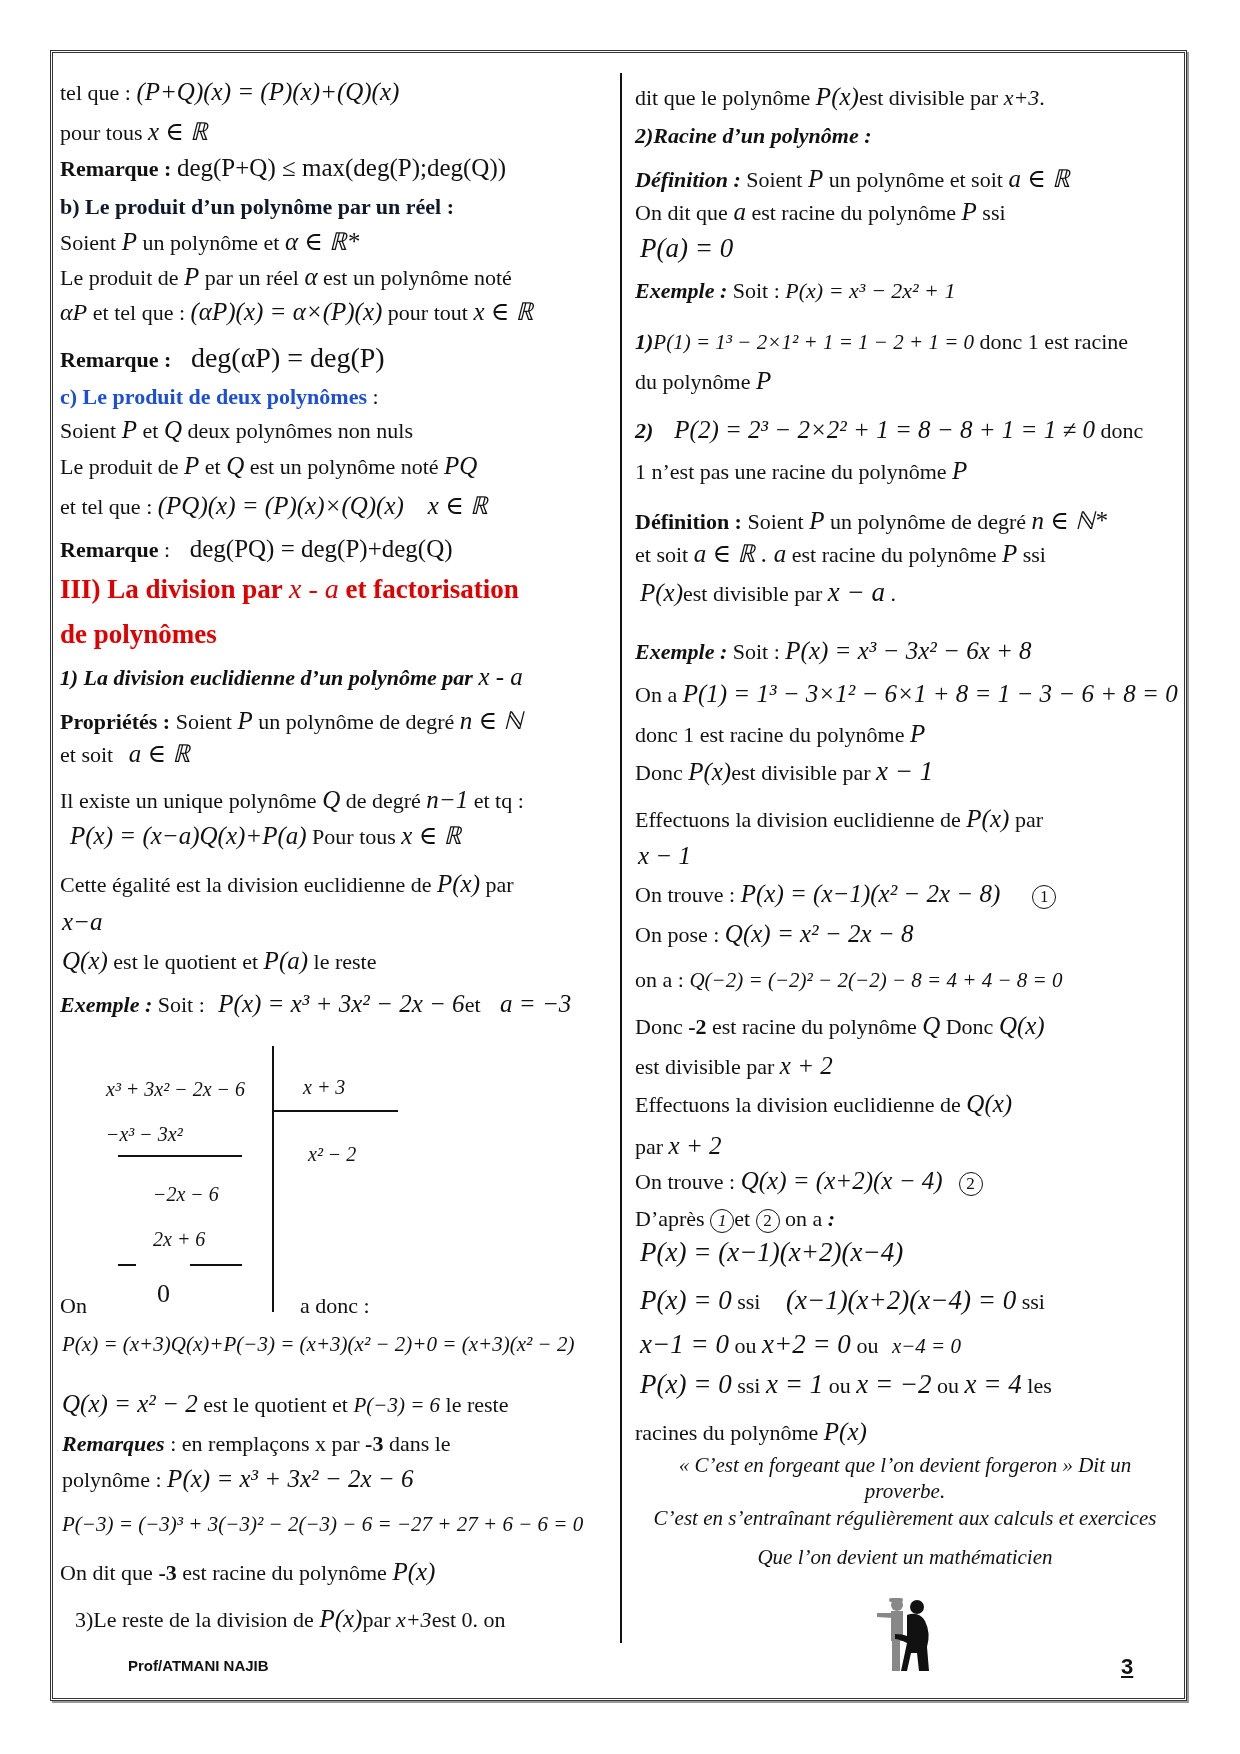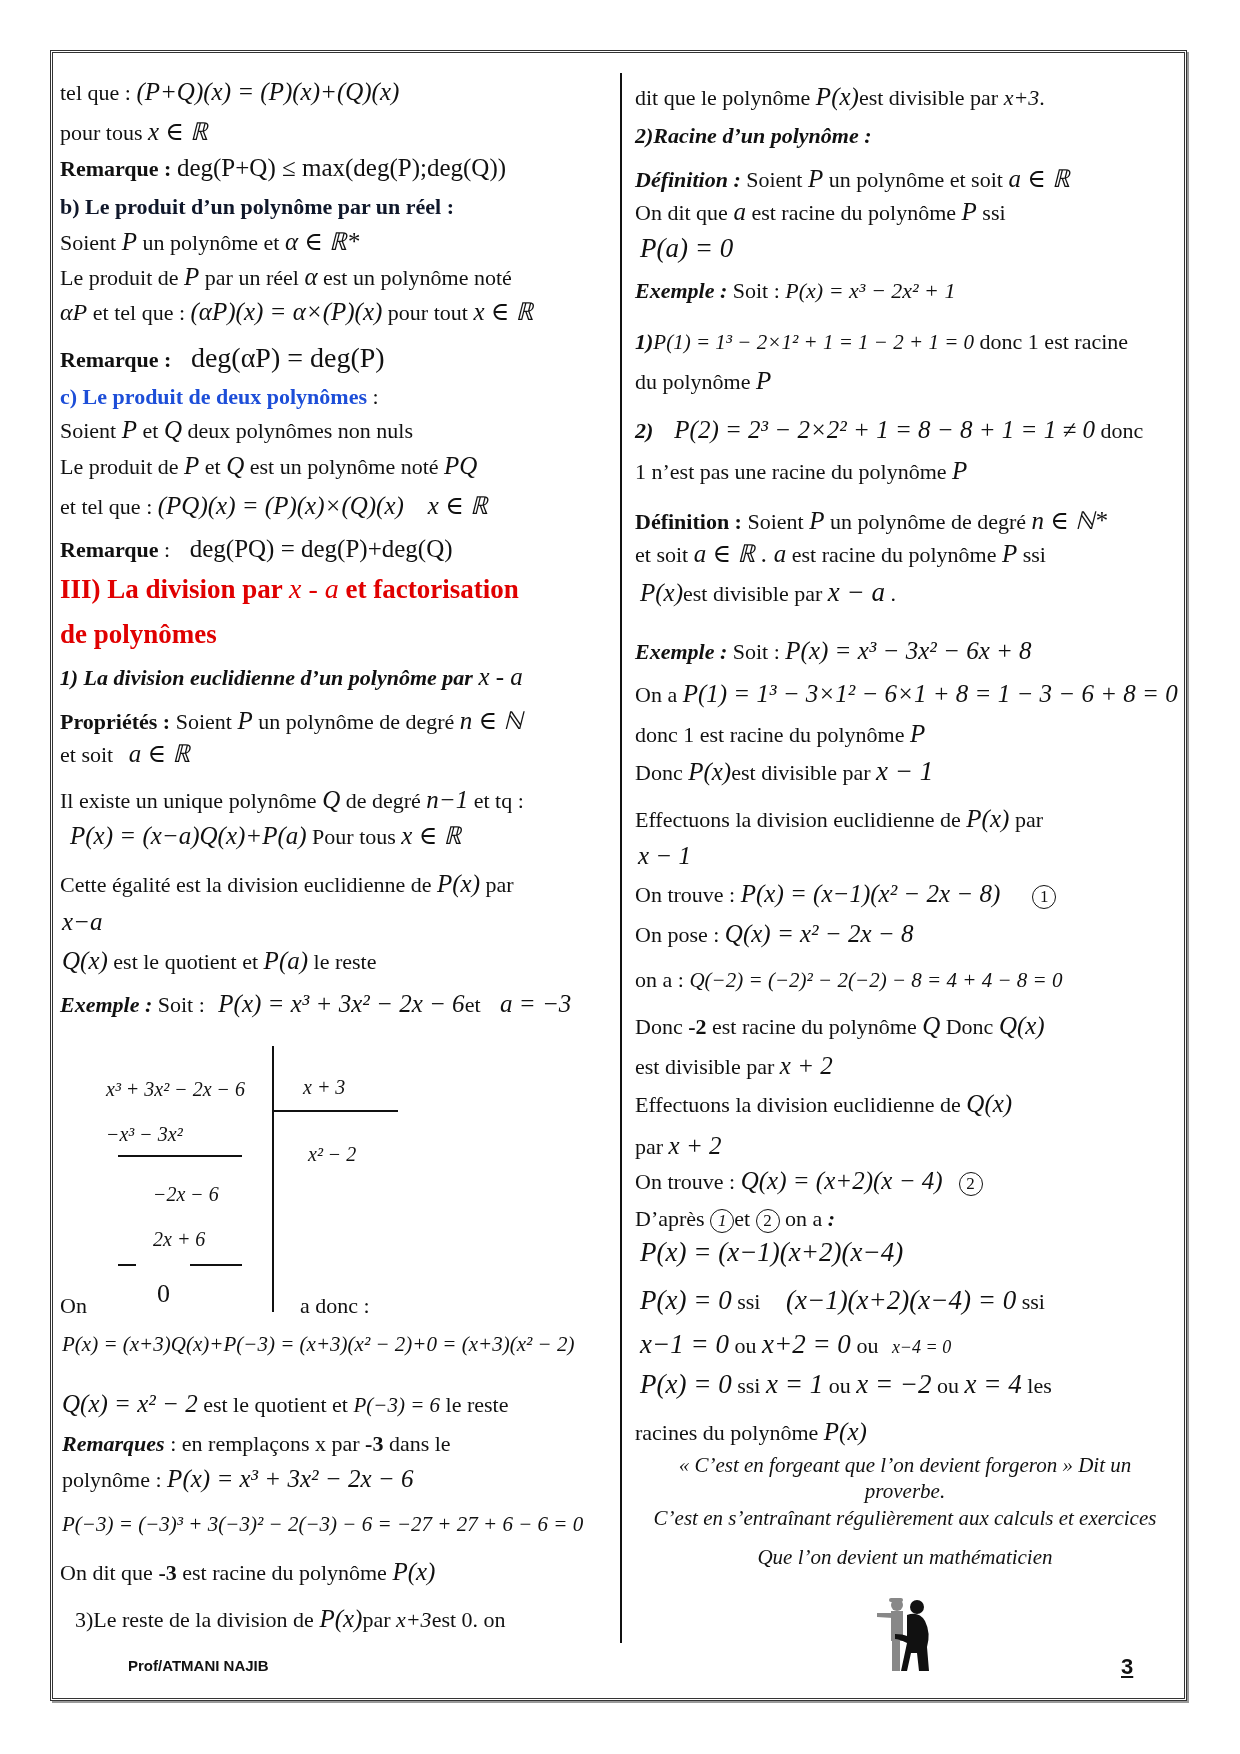--- a/index.html
+++ b/index.html
@@ -100,21 +100,21 @@
 <div class="ln" style="left:635px;top:920px"><span>On pose : </span><span class="m">Q(x) = x² − 2x − 8</span></div>
 <div class="ln" style="left:635px;top:966px"><span>on a : </span><span class="m" style="font-size:21px">Q(−2) = (−2)² − 2(−2) − 8 = 4 + 4 − 8 = 0</span></div>
 <div class="ln" style="left:635px;top:1012px"><span>Donc </span><span class="b">-2</span><span> est racine du polynôme </span><span class="m">Q</span><span>  Donc </span><span class="m">Q(x)</span></div>
 <div class="ln" style="left:635px;top:1052px"><span>est divisible par </span><span class="m">x + 2</span></div>
 <div class="ln" style="left:635px;top:1090px"><span>Effectuons la division euclidienne de </span><span class="m">Q(x)</span></div>
 <div class="ln" style="left:635px;top:1132px"><span>par </span><span class="m">x + 2</span></div>
 <div class="ln" style="left:635px;top:1167px"><span>On trouve : </span><span class="m">Q(x) = (x+2)(x − 4)</span><span class="circ" style="margin-left:16px">2</span></div>
 <div class="ln" style="left:635px;top:1205px"><span>D’après </span><span class="circ" style="font-style:italic">1</span><span>et </span><span class="circ">2</span><span> on a </span><span class="bi">:</span></div>
 <div class="ln" style="left:640px;top:1238px"><span class="m" style="font-size:27px">P(x) = (x−1)(x+2)(x−4)</span></div>
 <div class="ln" style="left:640px;top:1286px"><span class="m" style="font-size:27px">P(x) = 0</span><span> ssi </span><span class="m" style="font-size:27px;margin-left:20px">(x−1)(x+2)(x−4) = 0</span><span> ssi</span></div>
-<div class="ln" style="left:640px;top:1330px"><span class="m" style="font-size:27px">x−1 = 0</span><span> ou </span><span class="m" style="font-size:27px">x+2 = 0</span><span> ou </span><span class="m" style="font-size:18px;margin-left:8px">x−4 = 0</span></div>
+<div class="ln" style="left:640px;top:1330px"><span class="m" style="font-size:27px">x−1 = 0</span><span> ou </span><span class="m" style="font-size:27px">x+2 = 0</span><span> ou </span><span class="m" style="font-size:21px;margin-left:8px">x−4 = 0</span></div>
 <div class="ln" style="left:640px;top:1370px"><span class="m" style="font-size:27px">P(x) = 0</span><span>   ssi  </span><span class="m" style="font-size:27px">x = 1</span><span> ou </span><span class="m" style="font-size:27px">x = −2</span><span> ou </span><span class="m" style="font-size:27px">x = 4</span><span>  les</span></div>
 <div class="ln" style="left:635px;top:1418px"><span>racines du polynôme </span><span class="m">P(x)</span></div>
 
 <div class="q" style="left:625px;width:560px;top:1453px">« C’est en forgeant que l’on devient forgeron » Dit un</div>
 <div class="q" style="left:625px;width:560px;top:1479px">proverbe.</div>
 <div class="q" style="left:625px;width:560px;top:1506px">C’est en s’entraînant régulièrement aux calculs et exercices</div>
 <div class="q" style="left:625px;width:560px;top:1545px">Que l’on devient un mathématicien</div>
 
 <svg class="fig" viewBox="0 0 60 80">
   <g fill="#888">

